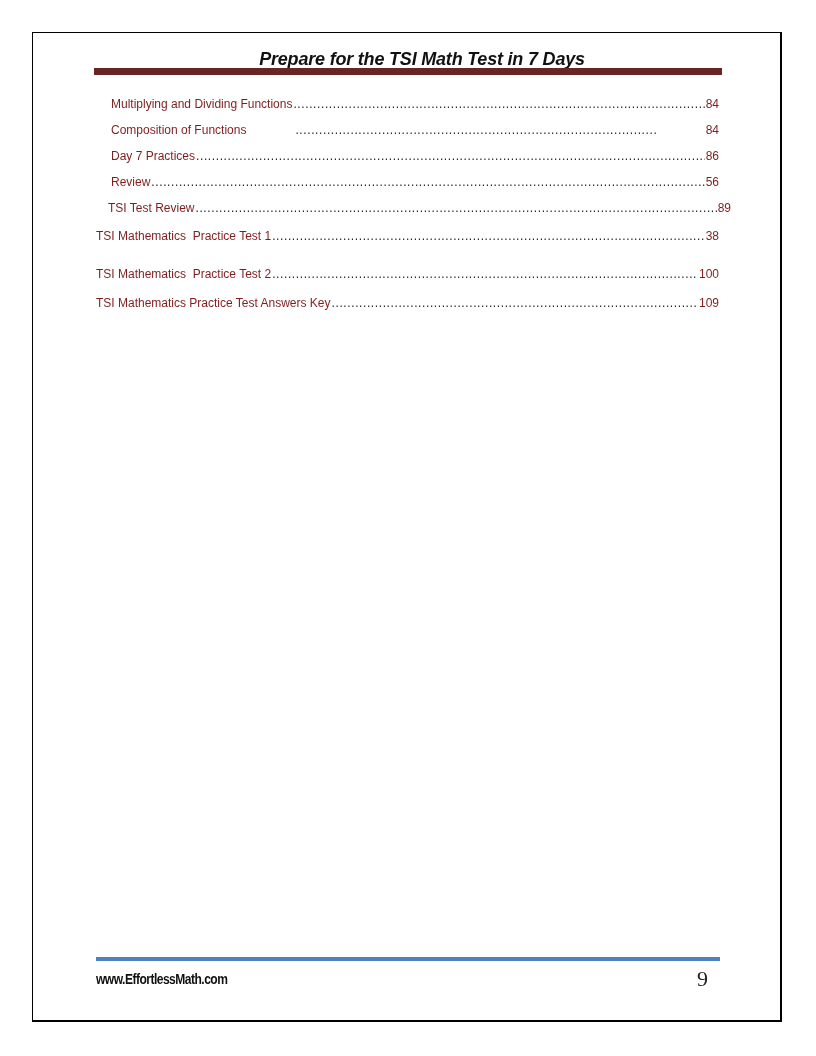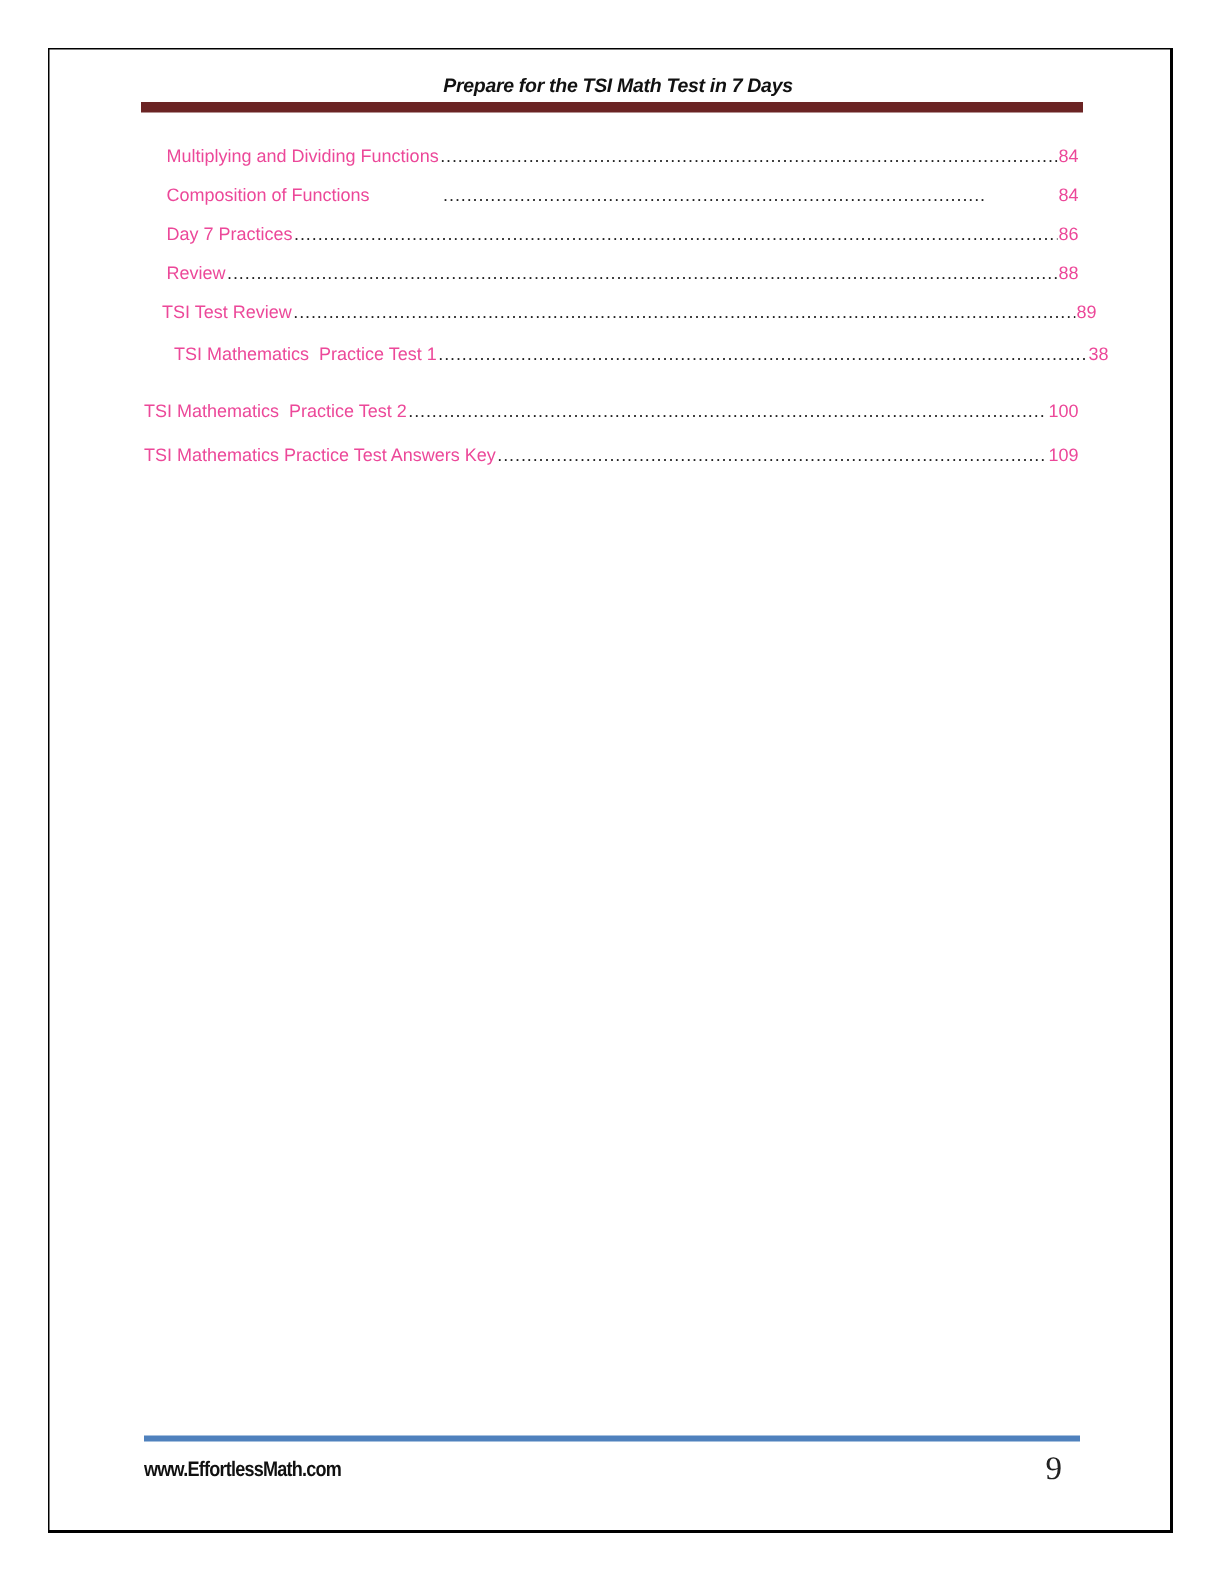--- a/index.html
+++ b/index.html
@@ -1,21 +1,21 @@
 <!DOCTYPE html>
 <html><head>
 <meta charset="utf-8">
 <style>
   html, body { margin:0; padding:0; }
   body { width:816px; height:1056px; background:#ffffff; position:relative; overflow:hidden; font-family:"Liberation Sans", sans-serif; }
   .page-border { position:absolute; left:32px; top:32px; width:750px; height:990px; border-left:1.5px solid #000; border-top:1.5px solid #000; border-right:2.5px solid #000; border-bottom:2.5px solid #000; box-sizing:border-box; }
-  .header-title { position:absolute; left:98px; width:628px; top:49px; text-align:center; font-size:13px; font-weight:bold; font-style:italic; color:#111; letter-spacing:-0.2px; }
+  .header-title { position:absolute; left:108px; width:628px; top:49px; text-align:center; font-size:18px; font-weight:bold; font-style:italic; color:#111; letter-spacing:-0.2px; }
   .header-bar { position:absolute; left:94px; width:628px; top:68px; height:7px; background:#6b2424; }
   .toc { position:absolute; left:0; top:0; }
-  .toc-row { position:absolute; display:flex; align-items:center; font-size:12px; color:#ec4899; white-space:nowrap; }
+  .toc-row { position:absolute; display:flex; align-items:center; font-size:12px; color:#7f1d1d; white-space:nowrap; }
   .toc-row .label { flex:0 0 auto; padding-right:1px; }
   .toc-row .dots { flex:1 1 auto; overflow:hidden; letter-spacing:0.6px; color:#222; }
   .toc-row .dots::before { content:"......................................................................................................................................................................................................................................................"; }
   .toc-row .page { flex:0 0 auto; padding-left:1px; }
   .footer-bar { position:absolute; left:96px; width:624px; top:957px; height:4px; background:#4f81bd; }
   .footer-url { position:absolute; left:96px; top:971px; font-size:14px; font-weight:bold; color:#111; letter-spacing:-0.6px; transform:scaleX(0.86); transform-origin:left center; font-family:"Liberation Sans", sans-serif; }
   .footer-page { position:absolute; right:108px; top:966px; font-size:22px; font-family:"Liberation Serif", serif; color:#222; }
 </style>
 </head>
 <body>
@@ -37,28 +37,28 @@
     <span class="page">84</span>
   </div>
   <div class="toc-row" style="left:111px; width:608px; top:149px;">
     <span class="label">Day 7 Practices</span>
     <span class="dots"></span>
     <span class="page">86</span>
   </div>
   <div class="toc-row" style="left:111px; width:608px; top:175px;">
     <span class="label">Review</span>
     <span class="dots"></span>
-    <span class="page">88</span>
+    <span class="page">56</span>
   </div>
   <div class="toc-row" style="left:108px; width:623px; top:201px;">
     <span class="label">TSI Test Review</span>
     <span class="dots"></span>
     <span class="page">89</span>
   </div>
-  <div class="toc-row" style="left:96px; width:623px; top:229px;margin-left:20px;">
+  <div class="toc-row" style="left:96px; width:623px; top:229px;">
     <span class="label" style="white-space:pre;">TSI Mathematics  Practice Test 1</span>
     <span class="dots"></span>
     <span class="page">38</span>
   </div>
   <div class="toc-row" style="left:96px; width:623px; top:256px;margin-top:11px;">
     <span class="label" style="white-space:pre;">TSI Mathematics  Practice Test 2</span>
     <span class="dots"></span>
     <span class="page">100</span>
   </div>
   <div class="toc-row" style="left:96px; width:623px; top:296px;">

